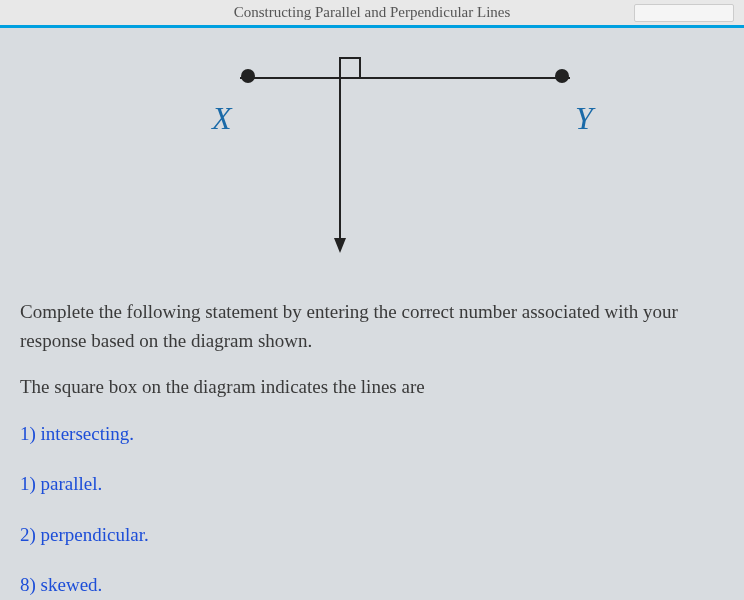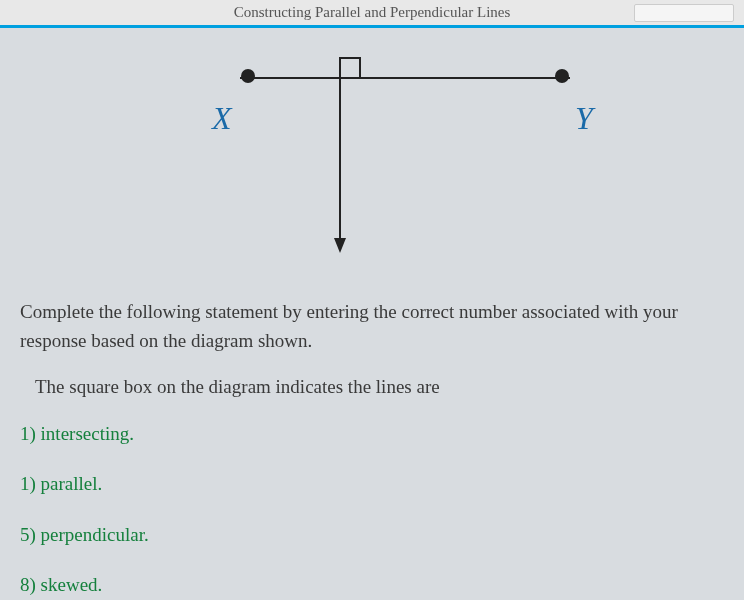--- a/index.html
+++ b/index.html
@@ -72,25 +72,24 @@
       color: #3a3a3a;
       font-size: 19px;
       line-height: 1.5;
       font-family: Georgia, 'Times New Roman', serif;
     }
     .instruction {
       margin-bottom: 18px;
     }
     .prompt {
       margin-bottom: 18px;
-      margin-left: 15px;
     }
     .option {
       margin-bottom: 22px;
-      color: #15803d;
+      color: #1d4ed8;
     }
   </style>
 </head>
 <body>
 
 <div class="header-bar">
   <span class="header-title">Constructing Parallel and Perpendicular Lines</span>
   <div class="header-button"></div>
 </div>
 
@@ -106,16 +105,16 @@
     </svg>
     <div class="label-x">X</div>
     <div class="label-y">Y</div>
   </div>
 
   <div class="question-text">
     <div class="instruction">Complete the following statement by entering the correct number associated with your response based on the diagram shown.</div>
     <div class="prompt">The square box on the diagram indicates the lines are</div>
     <div class="option">1) intersecting.</div>
     <div class="option">1) parallel.</div>
-    <div class="option">5) perpendicular.</div>
+    <div class="option">2) perpendicular.</div>
     <div class="option">8) skewed.</div>
   </div>
 </div>
 
 </body></html>

